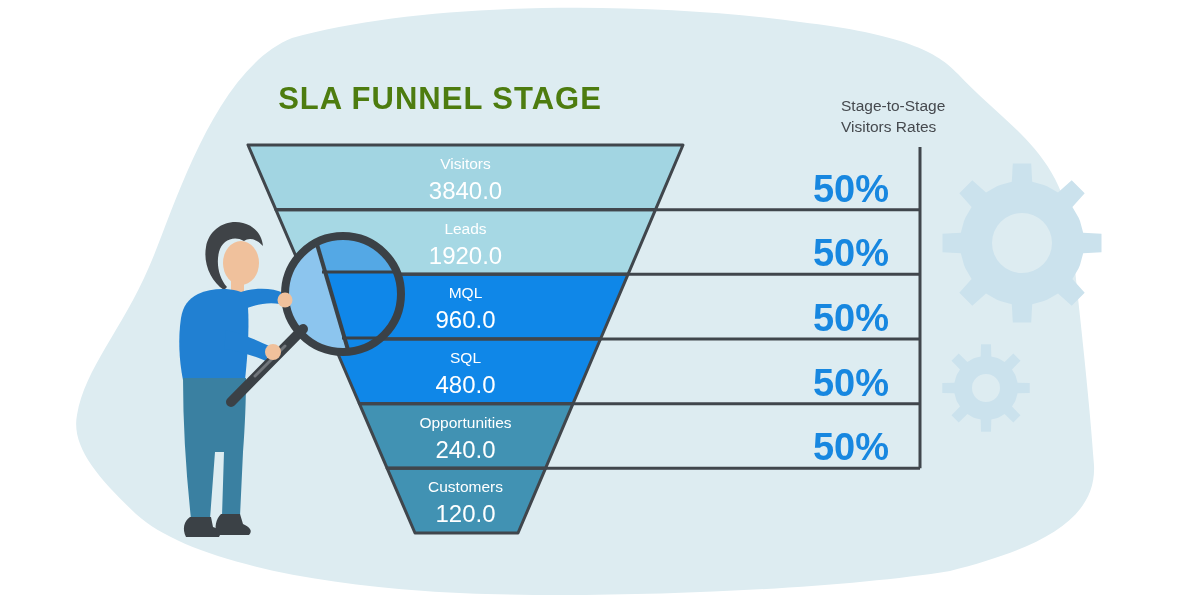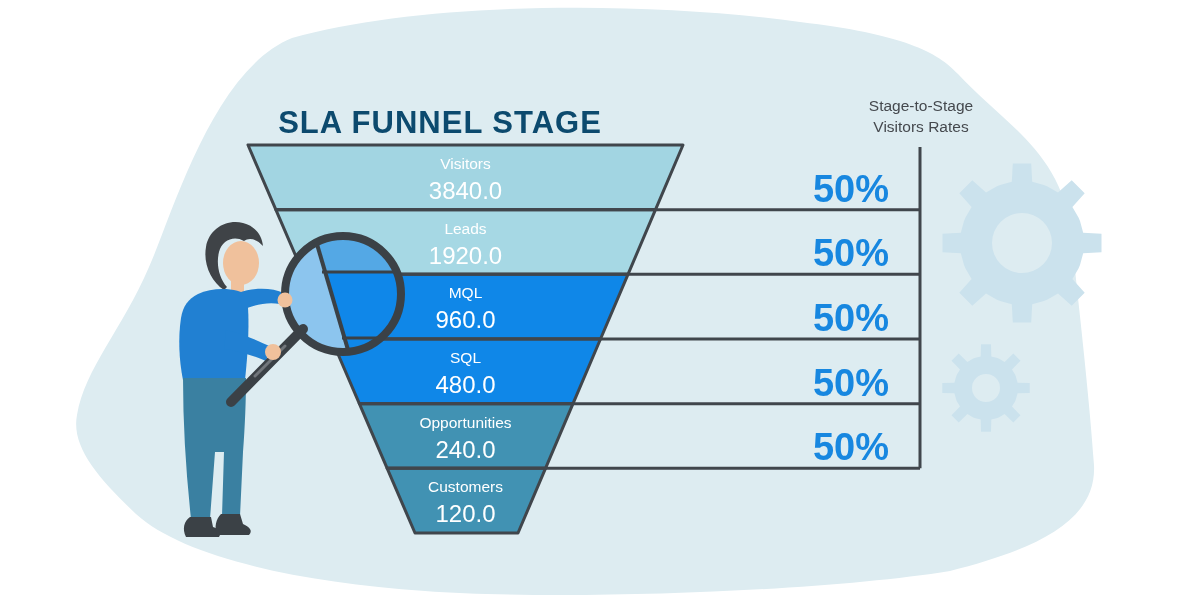--- a/index.html
+++ b/index.html
@@ -14,21 +14,20 @@
   .title{
     position:absolute;
     left:240px;top:81px;width:400px;
     text-align:center;
     font-size:31px;font-weight:bold;letter-spacing:1px;
     color:#3e4347;
   }
   .rates-title{
     position:absolute;
     left:841px;top:95px;width:160px;
-    text-align:center;
     font-size:15.5px;line-height:21px;
     color:#45494e;
   }
   .funnel-label{font-size:15.5px;fill:#ffffff;}
   .funnel-value{font-size:24px;fill:#ffffff;}
   .rate-label{font-size:38px;font-weight:bold;}
 </style>
 </head>
 <body>
 
@@ -136,20 +135,20 @@
         <line x1="342" y1="338" x2="402" y2="338" stroke-width="3" stroke="#3b4146"></line>
       </g>
       <line x1="303" y1="329" x2="231" y2="402" stroke-width="10" stroke-linecap="round" stroke="#3b4146"></line>
       <line x1="285" y1="346" x2="255" y2="376" stroke-width="3" stroke-linecap="round" stroke="#71767b"></line>
       <circle cx="343" cy="294" r="58" fill="none" stroke-width="8" stroke="#3b4146"></circle>
       <circle cx="285" cy="300" r="7.5" fill="#f0c19c"></circle>
       <circle cx="273" cy="352" r="8" fill="#f0c19c"></circle>
     </g>
   </svg>
 
-  <div class="title" style="color: #0c4a6e; margin-top: 24px;">SLA FUNNEL STAGE</div>
+  <div class="title" style="color: #4d7c0f;">SLA FUNNEL STAGE</div>
 
   <div class="rates-title">
     <span>Stage-to-Stage</span><br>
     <span>Visitors Rates</span>
   </div>
 
 </div>
 
 </body></html>

